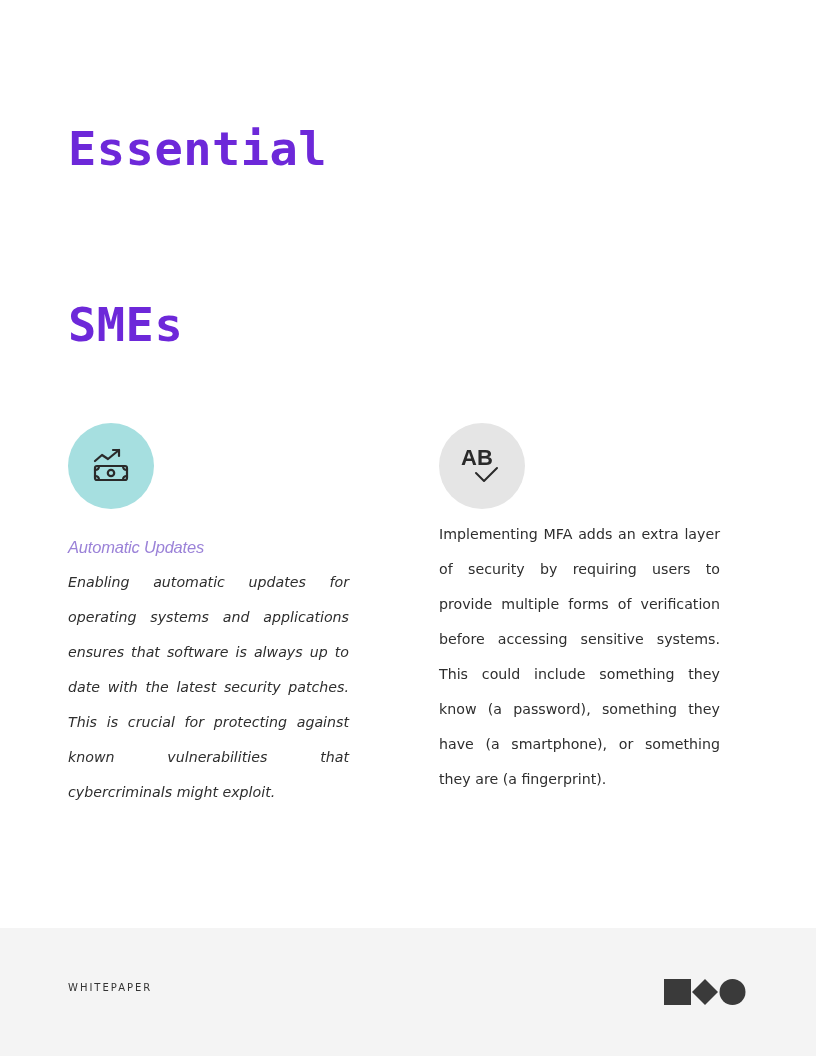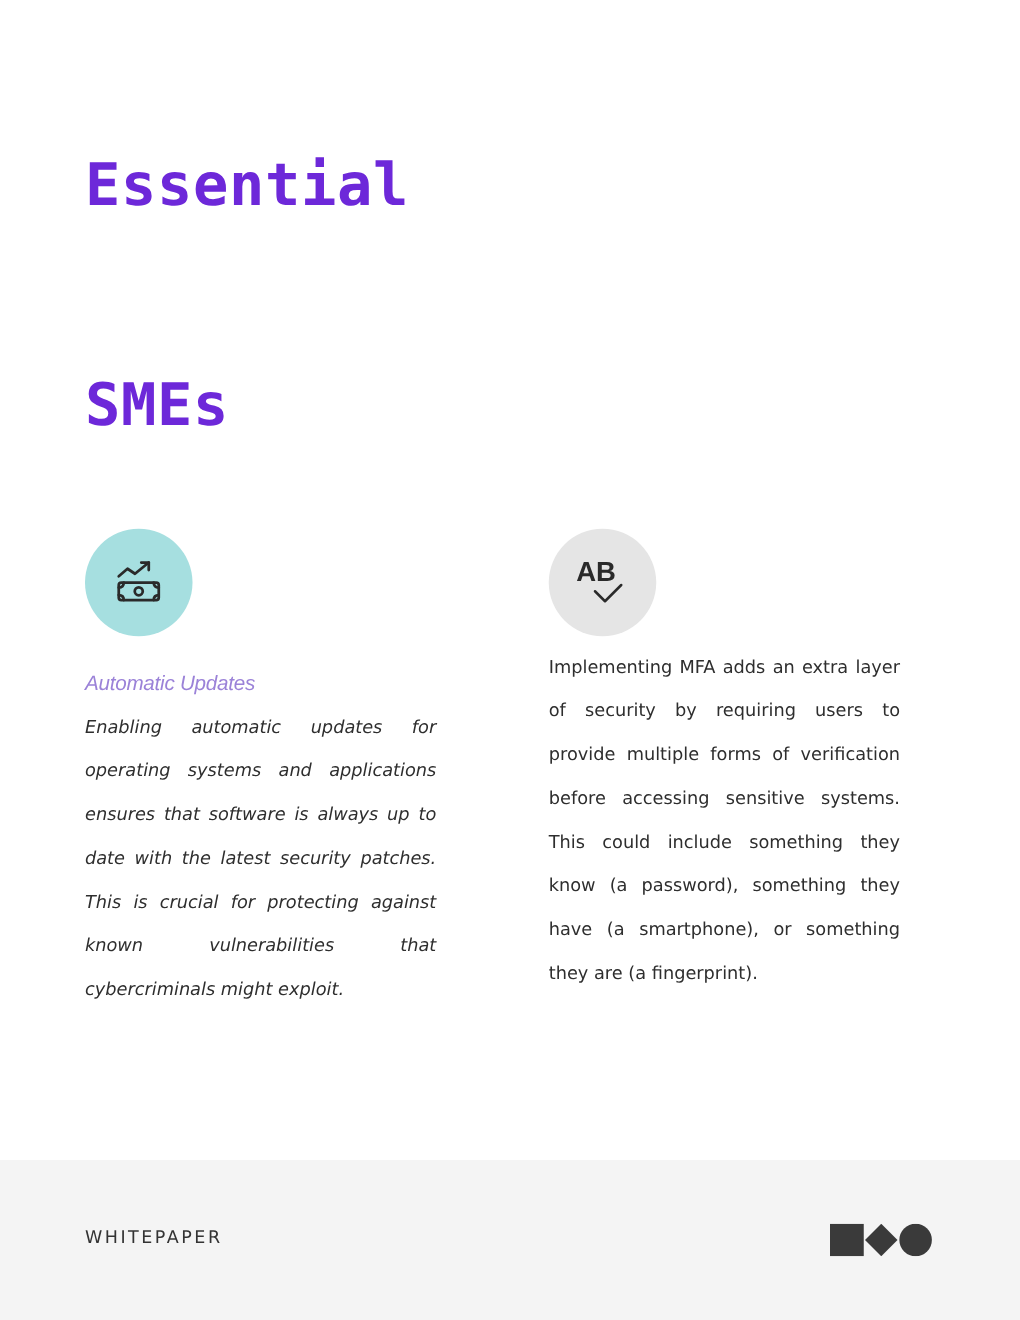--- a/index.html
+++ b/index.html
@@ -7,21 +7,21 @@
   .title { position:absolute; left:68px; top:120px; margin:0; font-family:"DejaVu Sans Mono", "Liberation Mono", monospace; font-weight:bold; font-size:47px; line-height:58.5px; color:#6d28d9; letter-spacing:0.5px; width:440px; }
   .col { position:absolute; top:423px; width:281px; }
   .col.left { left:68px;font-style:italic; }
   .col.right { left:439px; }
   .icon-circle { width:86px; height:86px; border-radius:50%; display:flex; align-items:center; justify-content:center; }
   .icon-circle.teal { background:#a6dfe0; }
   .icon-circle.lilac { background:#e5e5e5;font-weight:bold; }
   .heading { margin:28px 0 0 0; font-family:"Liberation Sans", sans-serif; font-size:16.5px; color:#9b82d8; font-weight:normal; letter-spacing:-0.2px; line-height:20px; }
   .body-text { margin:8px 0 0 0; font-family:"DejaVu Sans", sans-serif; font-size:14.2px; line-height:35px; color:#2e2e2e; text-align:justify; }
   .footer { position:absolute; left:0; top:928px; width:816px; height:128px; background:#f4f4f4; }
-  .footer-label { position:absolute; left:68px; top:54px; font-family:"DejaVu Sans", sans-serif; font-size:14px; letter-spacing:2px; color:#333333; }
+  .footer-label { position:absolute; left:68px; top:54px; font-family:"DejaVu Sans", sans-serif; font-size:10px; letter-spacing:2px; color:#333333; }
   .logo { position:absolute; left:664px; top:51px; width:82px; height:26px; }
 </style>
 </head>
 <body>
 
 <h1 class="title">
   <span>Essential</span><br>
   <br>
   <br>
   <span>SMEs</span>

